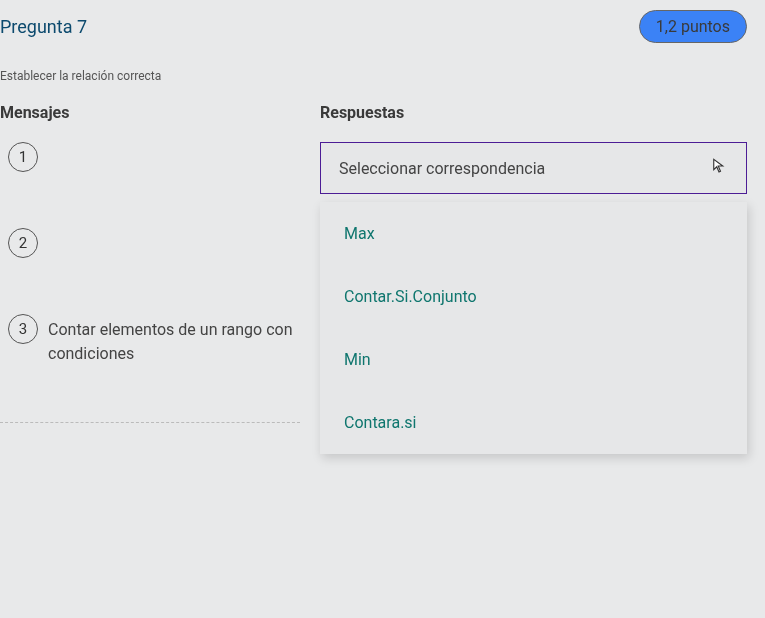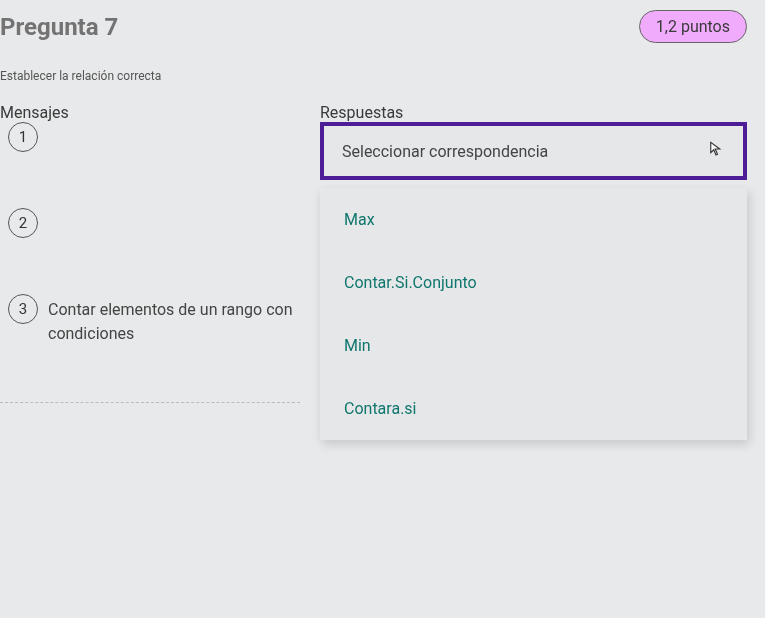--- a/index.html
+++ b/index.html
@@ -16,53 +16,54 @@
       padding: 0;
       overflow: hidden;
     }
     .header {
       display: flex;
       justify-content: space-between;
       align-items: center;
       padding: 10px 18px 18px 0;
     }
     .question-title {
-      font-size: 24px;
-      font-weight: 700;
-      color: #737373;
+      font-size: 18px;
+      font-weight: 400;
+      color: #0c4a6e;
     }
     .points-badge {
       border: 1.5px solid #666;
       border-radius: 20px;
       padding: 6px 16px;
       font-size: 16px;
       color: #3a3a3a;
-      background: #f0abfc;
+      background: #3b82f6;
     }
     .instruction {
       font-size: 12px;
       color: #555;
       padding: 8px 12px 20px 0;
     }
     .columns {
       display: flex;
       gap: 20px;
     }
     .col-left {
       width: 300px;
       flex-shrink: 0;
     }
     .col-right {
       flex: 1;
       padding-right: 18px;
     }
     .col-header {
       font-size: 16px;
-      font-weight: 400;
+      font-weight: 700;
       color: #3a3a3a;
+      margin-bottom: 20px;
     }
     .prompt-item {
       display: flex;
       align-items: flex-start;
       gap: 10px;
       margin-bottom: 56px;
       padding-left: 8px;
     }
     .circle-num {
       width: 30px;
@@ -77,21 +78,21 @@
       flex-shrink: 0;
       margin-top: 0;
     }
     .prompt-text {
       font-size: 16px;
       color: #444;
       line-height: 1.5;
       padding-top: 4px;
     }
     .select-box {
-      border: 4px solid #4c1d95;
+      border: 1px solid #4c1d95;
       background: #e6e7e8;
       padding: 14px 18px;
       font-size: 16px;
       color: #444;
       display: flex;
       justify-content: space-between;
       align-items: center;
       cursor: pointer;
       margin-bottom: 8px;
     }

